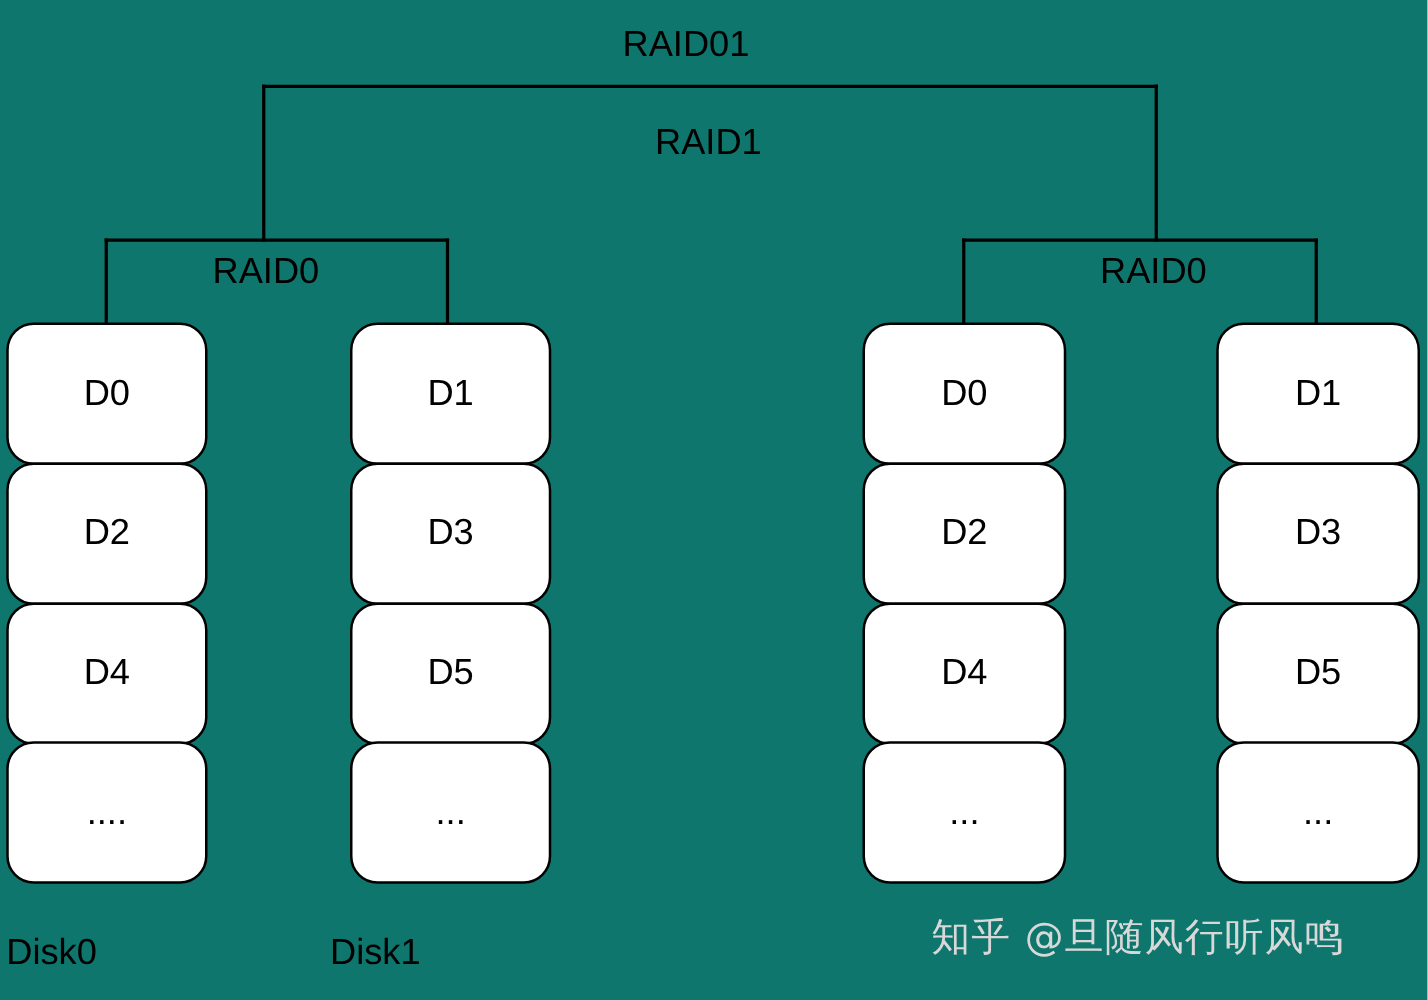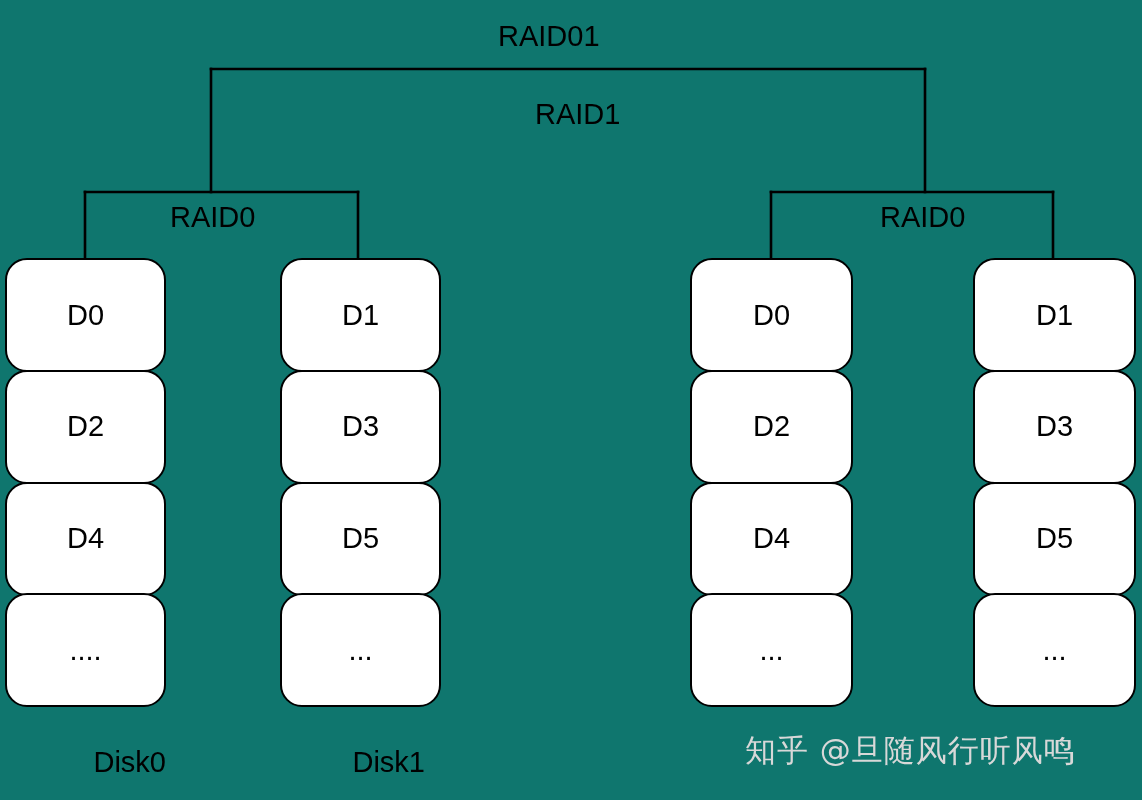--- a/index.html
+++ b/index.html
@@ -54,21 +54,21 @@
   }
   .disk-cell:first-child {
     margin-top: 0;
   }
   .disk-caption {
     position: absolute;
     font-size: 29px;
     line-height: 1;
     color: #000000;
     white-space: nowrap;
-    text-align: right;
+    text-align: left;
   }
   #watermark {
     position: absolute;
     font-size: 31px;
     line-height: 1;
     color: #d8d8d8;
     white-space: nowrap;
     font-family: "DejaVu Sans", sans-serif;
     letter-spacing: 1px;
   }
@@ -92,21 +92,21 @@
       <path d="M358,192 L358,258"></path>
 
       <path d="M771,192 L1053,192"></path>
       <path d="M771,192 L771,258"></path>
       <path d="M1053,192 L1053,258"></path>
     </g>
   </svg>
 
   <div class="node-label" style="left:498px; top:22px;">RAID01</div>
 
-  <div class="node-label" style="left:535px; top:100px;">RAID1</div>
+  <div class="node-label" style="left:524px; top:100px;">RAID1</div>
 
   <div class="node-label" style="left:170px; top:203px;">RAID0</div>
 
   <div class="node-label" style="left:880px; top:203px;">RAID0</div>
 
   <div class="disk-col" style="left:5px; top:258px; width:161px;">
     <div class="disk-cell" style="height:114px;">D0</div>
     <div class="disk-cell" style="height:114px;">D2</div>
     <div class="disk-cell" style="height:114px;">D4</div>
     <div class="disk-cell" style="height:114px;">....</div>

